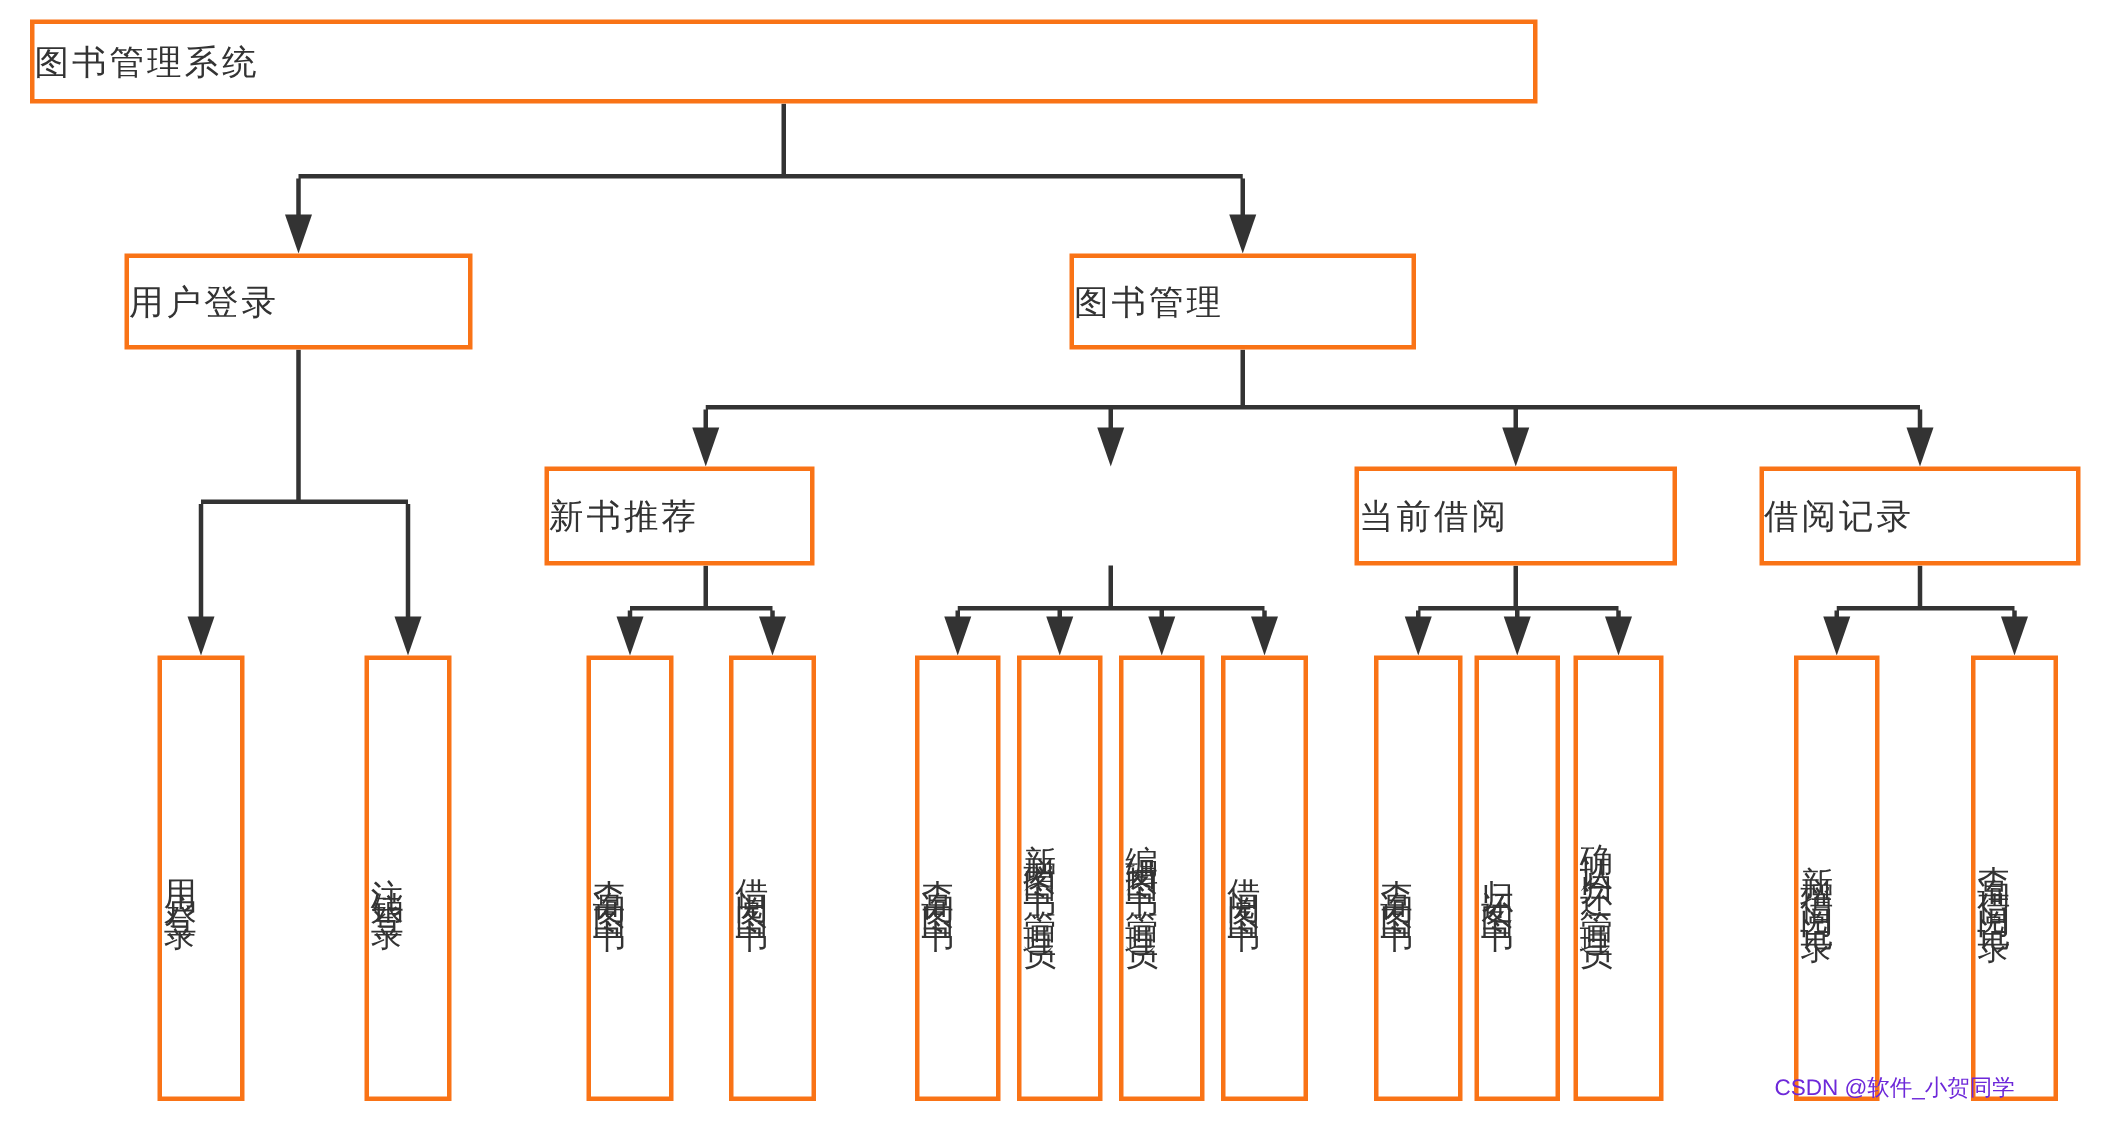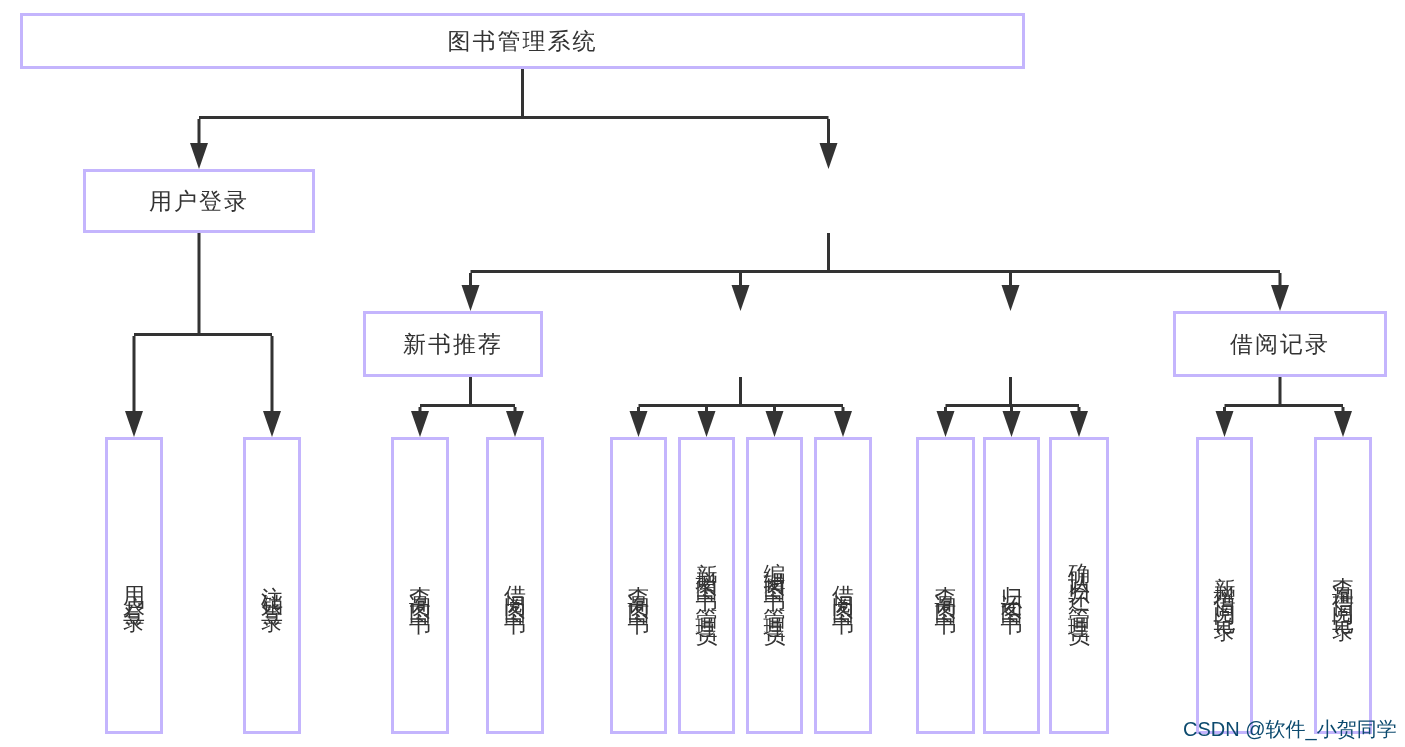--- a/index.html
+++ b/index.html
@@ -13,46 +13,46 @@
     overflow: hidden;
   }
   .connectors {
     position: absolute;
     left: 0; top: 0;
     width: 1405px; height: 747px;
   }
   .node {
     position: absolute;
     background: #ffffff;
-    border: 3px solid #c4b5fd;
+    border: 3px solid #f97316;
     display: flex;
     align-items: center;
-    justify-content: center;
+    justify-content: flex-start;
     color: #333333;
   }
   .node.h span {
     font-size: 23px;
     letter-spacing: 2px;
     white-space: nowrap;
     color: #333333;
   }
   .node.v span {
     writing-mode: vertical-rl;
     text-orientation: mixed;
     font-size: 22px;
     letter-spacing: 9px;
     line-height: 1.1;
     color: #333333;
   }
   .watermark {
     position: absolute;
     left: 1183px;
     top: 716px;
-    font-size: 20px;
-    color: #0c4a6e;
+    font-size: 15px;
+    color: #6d28d9;
     white-space: nowrap;
     z-index: 10;
   }
 </style>
 </head>
 <body>
 
 <div class="canvas">
 
   <svg class="connectors" width="1405" height="747" viewBox="0 0 1405 747">
@@ -105,23 +105,29 @@
     </g>
   </svg>
 
   <div class="node h" style="left:20px;top:13px;width:1005px;height:56px">
     <span>图书管理系统</span>
   </div>
 
   <div class="node h" style="left:83px;top:169px;width:232px;height:64px">
     <span>用户登录</span>
   </div>
+  <div class="node h" style="left:713px;top:169px;width:231px;height:64px">
+    <span>图书管理</span>
+  </div>
 
   <div class="node h" style="left:363px;top:311px;width:180px;height:66px">
     <span>新书推荐</span>
+  </div>
+  <div class="node h" style="left:903px;top:311px;width:215px;height:66px">
+    <span>当前借阅</span>
   </div>
   <div class="node h" style="left:1173px;top:311px;width:214px;height:66px">
     <span>借阅记录</span>
   </div>
 
   <div class="node v" style="left:105px;top:437px;width:58px;height:297px">
     <span>用户登录</span>
   </div>
   <div class="node v" style="left:243px;top:437px;width:58px;height:297px">
     <span>注销登录</span>

